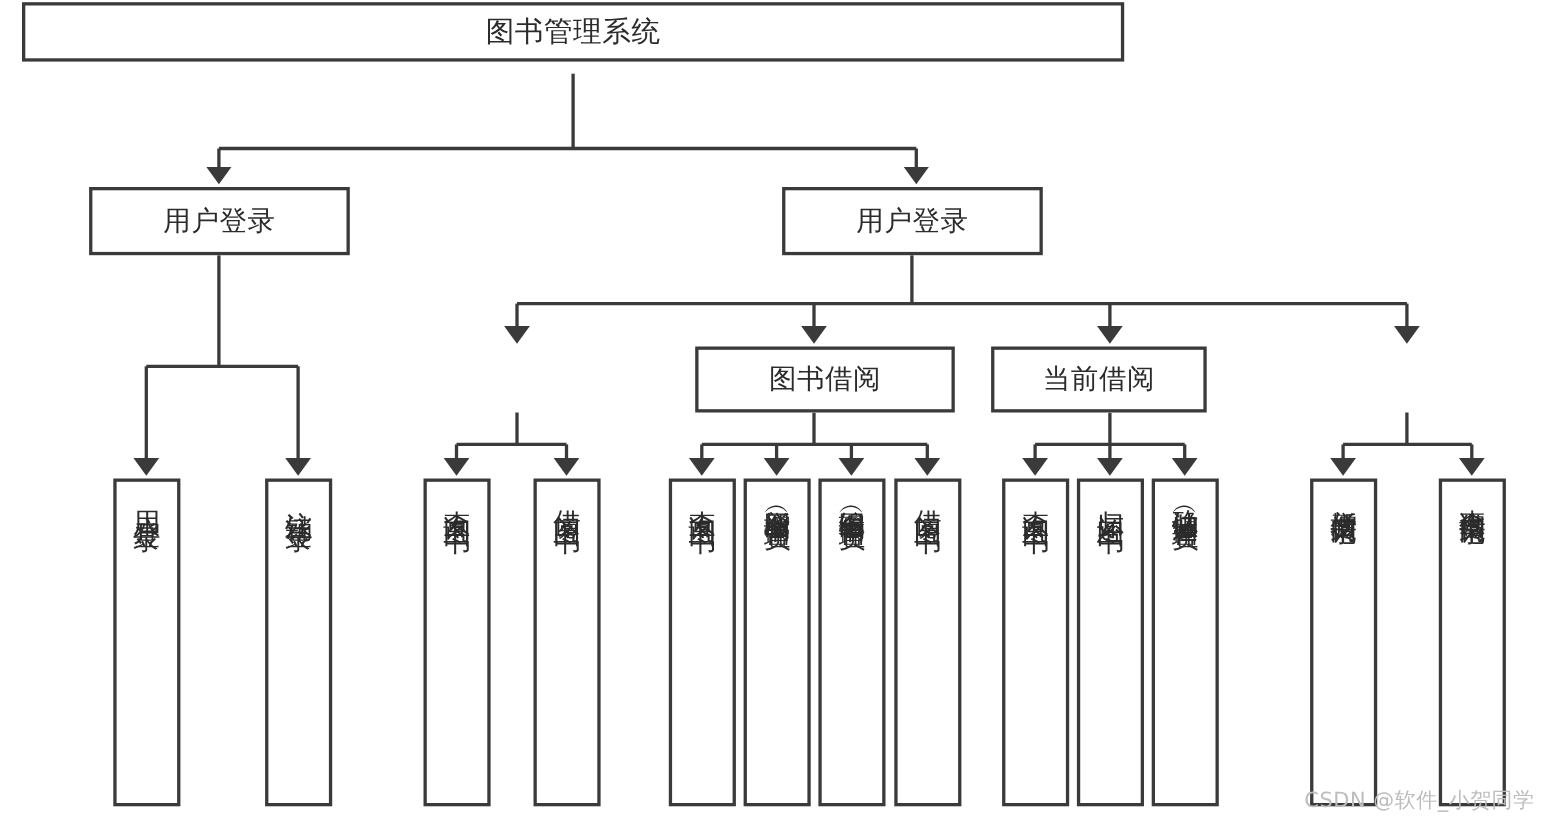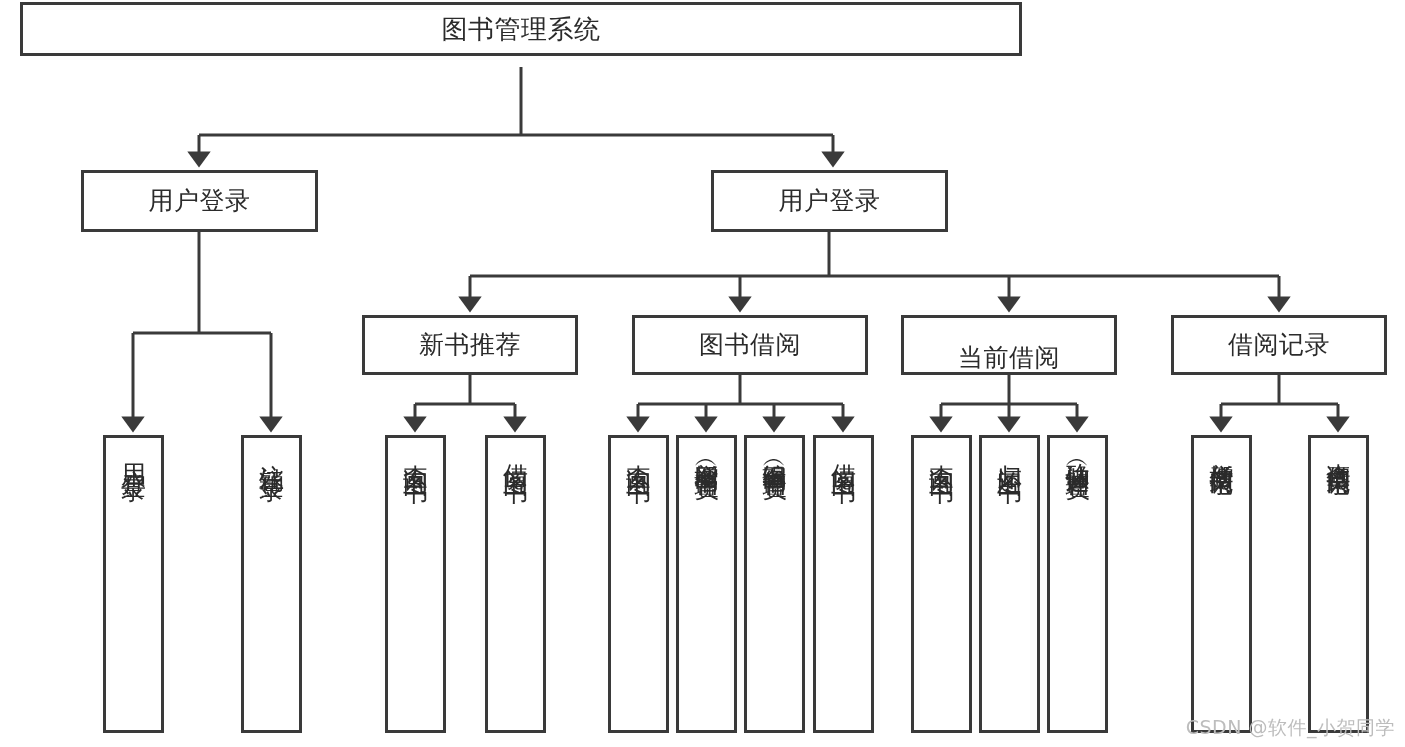--- a/index.html
+++ b/index.html
@@ -136,31 +136,25 @@
     <span class="label">图书管理系统</span>
   </div>
 
   <div class="node horiz" style="left:81px; top:170px; width:237px; height:62px;">
     <span class="label">用户登录</span>
   </div>
   <div class="node horiz" style="left:711px; top:170px; width:237px; height:62px;">
     <span class="label">用户登录</span>
   </div>
 
-  <div class="node horiz" style="left:362px; top:315px; width:216px; height:60px;">
-    <span class="label">新书推荐</span>
-  </div>
   <div class="node horiz" style="left:632px; top:315px; width:236px; height:60px;">
     <span class="label">图书借阅</span>
   </div>
-  <div class="node horiz" style="left:901px; top:315px; width:216px; height:60px;align-items:flex-end;">
+  <div class="node horiz" style="left:901px; top:315px; width:196px; height:60px;">
     <span class="label">当前借阅</span>
-  </div>
-  <div class="node horiz" style="left:1171px; top:315px; width:216px; height:60px;">
-    <span class="label">借阅记录</span>
   </div>
 
   <div class="node vert" style="left:103px; top:435px; width:61px; height:298px;">
     <span class="label">用户登录</span>
   </div>
   <div class="node vert" style="left:241px; top:435px; width:61px; height:298px;">
     <span class="label">注销登录</span>
   </div>
 
   <div class="node vert" style="left:385px; top:435px; width:61px; height:298px;">

